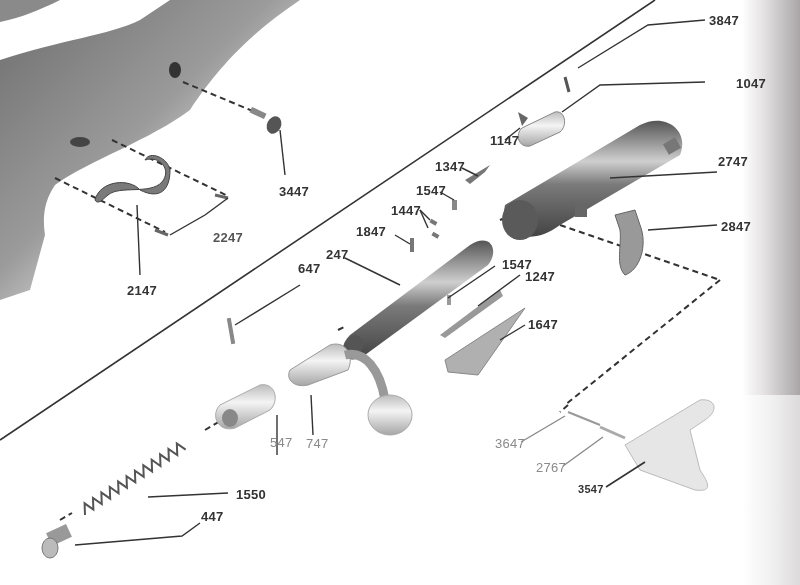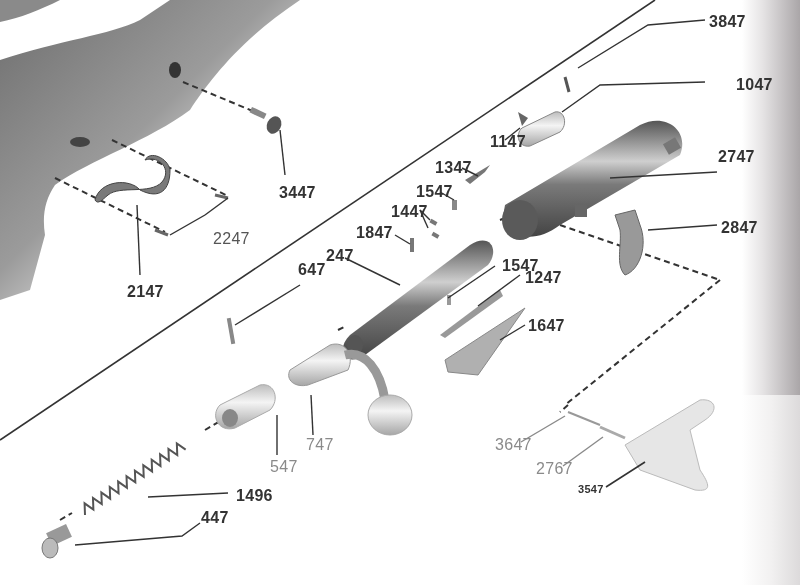--- a/index.html
+++ b/index.html
@@ -11,21 +11,21 @@
     #page-shadow {
       position: absolute; right: 0; top: 0; width: 58px; height: 585px;
       background: linear-gradient(to right, #ffffff 0%, #e6e4e5 35%, #aaa6a8 100%);
     }
     #page-shadow-lower {
       position: absolute; right: 0; top: 395px; width: 58px; height: 190px;
       background: linear-gradient(to right, #ffffff 0%, #f2f1f1 50%, #dcdadb 100%);
     }
     svg#diagram { position: absolute; left: 0; top: 0; }
     .callout {
-      position: absolute; font-size: 16px; font-weight: bold; color: #333;
+      position: absolute; font-size: 13px; font-weight: bold; color: #333;
       letter-spacing: 0.3px; white-space: nowrap; line-height: 1;
     }
     .callout.light { color: #8a8a8a; font-weight: normal; }
   </style>
 </head>
 <body>
 
 <div id="page-shadow"></div>
 <div id="page-shadow-lower"></div>
 
@@ -178,31 +178,31 @@
   <g stroke="#333" stroke-width="1.6" fill="none">
     <line x1="606" y1="487" x2="645" y2="462"></line>
   </g>
 </svg>
 
 <div class="callout" style="left:709px;top:14px">3847</div>
 <div class="callout" style="left:736px;top:77px">1047</div>
 <div class="callout" style="left:490px;top:134px">1147</div>
 <div class="callout" style="left:435px;top:160px">1347</div>
 <div class="callout" style="left:416px;top:184px">1547</div>
-<div class="callout" style="left:718px;top:149px">2747</div>
+<div class="callout" style="left:718px;top:155px">2747</div>
 <div class="callout" style="left:391px;top:204px">1447</div>
 <div class="callout" style="left:356px;top:225px">1847</div>
 <div class="callout" style="left:721px;top:220px">2847</div>
 <div class="callout" style="left:326px;top:248px">247</div>
 <div class="callout" style="left:502px;top:258px">1547</div>
 <div class="callout" style="left:525px;top:270px">1247</div>
 <div class="callout" style="left:298px;top:262px">647</div>
 <div class="callout" style="left:528px;top:318px">1647</div>
 <div class="callout" style="left:279px;top:185px">3447</div>
-<div class="callout light" style="left:213px;top:231px;color:#555;font-weight:normal">2247</div>
+<div class="callout light" style="left:213px;top:231px;color:#555;font-weight:bold">2247</div>
 <div class="callout" style="left:127px;top:284px">2147</div>
 <div class="callout light" style="left:306px;top:437px">747</div>
-<div class="callout light" style="left:270px;top:459px">547</div>
+<div class="callout light" style="left:270px;top:436px">547</div>
 <div class="callout light" style="left:495px;top:437px">3647</div>
 <div class="callout light" style="left:536px;top:461px">2767</div>
 <div class="callout" style="left:578px;top:484px;font-size:11px">3547</div>
-<div class="callout" style="left:236px;top:488px">1496</div>
+<div class="callout" style="left:236px;top:488px">1550</div>
 <div class="callout" style="left:201px;top:510px">447</div>
 
 </body></html>

